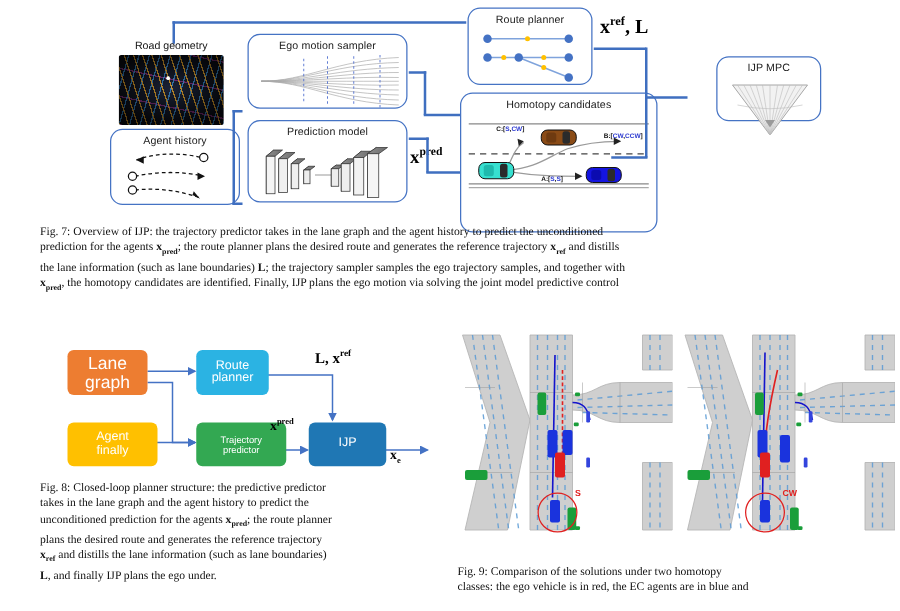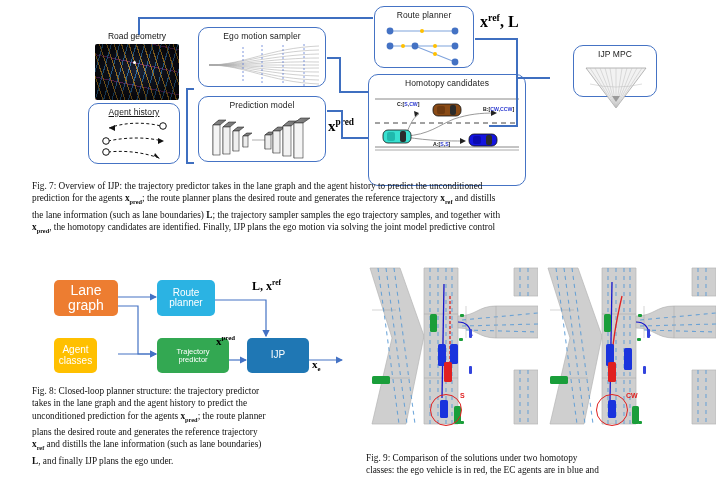--- a/index.html
+++ b/index.html
@@ -105,21 +105,21 @@
 <body>
 
 <div id="fig7">
 
   <div class="connector" style="left:138px;top:17px;width:235px;height:1.6px;"></div>
   <div class="connector" style="left:138px;top:17px;width:1.6px;height:18px;"></div>
 
   <div class="abs" style="left:92px;top:31px;width:90px;text-align:center;font-family:'Liberation Sans',sans-serif;font-size:8.5px;">Road geometry</div>
   <div class="roadgeo" style="left:95px;top:44px;width:84px;height:56px;border-radius:2px;"></div>
 
-  <div class="rbox" style="left:88px;top:103px;width:92px;height:61px;text-decoration:underline;">
+  <div class="rbox" style="left:88px;top:103px;width:104px;height:61px;">
     <div class="ttl">Agent history</div>
     <svg class="ah-svg" width="92" height="61" viewBox="0 0 92 61">
       <g stroke="#111" stroke-width="1" fill="none" stroke-dasharray="3,2.4">
         <path d="M20,24 C36,18 56,18 72,22"></path>
         <path d="M19,37 C38,33 58,33 73,37"></path>
         <path d="M19,48 C38,46 56,49 70,54"></path>
       </g>
       <circle cx="74" cy="22" r="3.3" fill="#fff" stroke="#111" stroke-width="1"></circle>
       <circle cx="17" cy="37" r="3.3" fill="#fff" stroke="#111" stroke-width="1"></circle>
       <circle cx="17" cy="48" r="3.3" fill="#fff" stroke="#111" stroke-width="1"></circle>
@@ -366,23 +366,23 @@
   </svg>
 
   <div class="fbox" style="left:24px;top:12px;width:64px;height:36px;background:#ED7D31;font-size:14px;flex-direction:column;">
     <span>Lane</span>
     <span>graph</span>
   </div>
   <div class="fbox" style="left:127px;top:12px;width:58px;height:36px;background:#2BB3E3;font-size:10px;flex-direction:column;">
     <span>Route</span>
     <span>planner</span>
   </div>
-  <div class="fbox" style="left:24px;top:70px;width:43px;height:35px;background:#FFC000;font-size:10px;flex-direction:column;">
+  <div class="fbox" style="left:24px;top:70px;width:72px;height:35px;background:#FFC000;font-size:10px;flex-direction:column;">
     <span>Agent</span>
-    <span>classes</span>
+    <span>finally</span>
   </div>
   <div class="fbox" style="left:127px;top:70px;width:72px;height:35px;background:#33A852;font-size:7.5px;flex-direction:column;">
     <span>Trajectory</span>
     <span>predictor</span>
   </div>
   <div class="fbox" style="left:217px;top:70px;width:62px;height:35px;background:#1F77B4;font-size:10px;">
     <span>IJP</span>
   </div>
 
   <div class="mathlbl" style="left:222px;top:10px;font-size:12px;">
@@ -390,21 +390,21 @@
   </div>
   <div class="mathlbl" style="left:186px;top:66px;font-size:11px;">
     <span>x</span><sup>pred</sup>
   </div>
   <div class="mathlbl" style="left:282px;top:90px;font-size:11px;">
     <span>x</span><sub>e</sub>
   </div>
 </div>
 
 <div class="caption" style="left:32px;top:385px;width:327px;">
-  <div>Fig. 8: Closed-loop planner structure: the trajectory predictor</div>
+  <div>Fig. 8: Closed-loop planner structure: the predictive predictor</div>
   <div>takes in the lane graph and the agent history to predict the</div>
   <div>
     <span>unconditioned prediction for the agents </span><span class="mv">x</span><sub>pred</sub><span>; the route planner</span>
   </div>
   <div>plans the desired route and generates the reference trajectory</div>
   <div>
     <span class="mv">x</span><sub>ref</sub><span> and distills the lane information (such as lane boundaries)</span>
   </div>
   <div>
     <b>L</b><span>, and finally IJP plans the ego under.</span>

